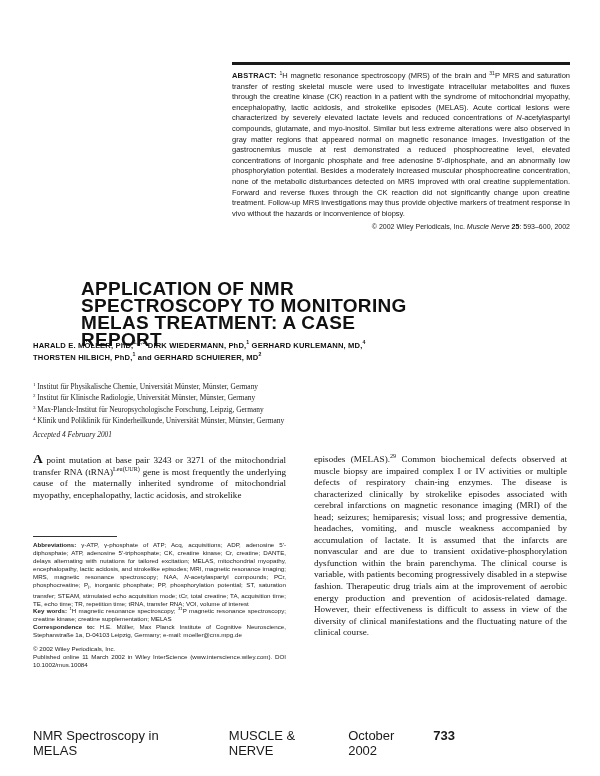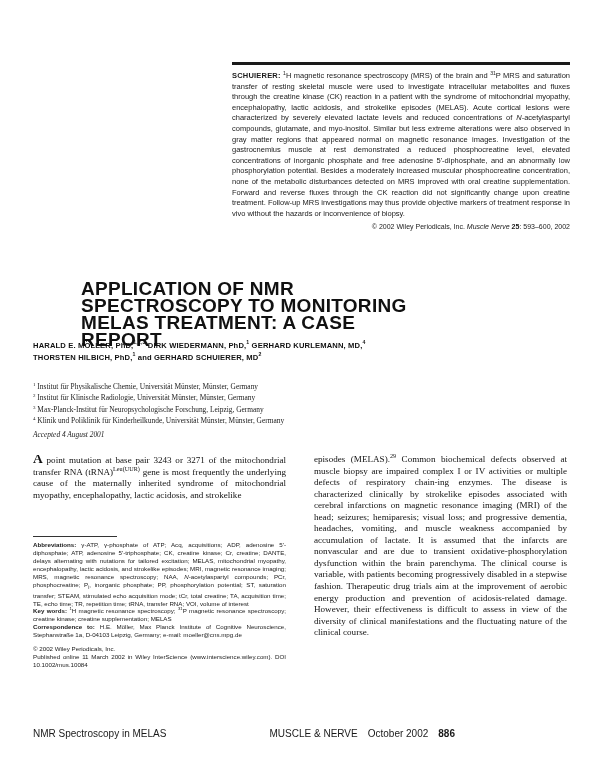--- a/index.html
+++ b/index.html
@@ -149,55 +149,55 @@
   .footnotes p { margin: 0 0 0 0; }
   .footnotes .gap { margin-top: 6px; }
 
   
   .footer {
     position: absolute;
     left: 33px;
     top: 728px;
     width: 422px;
     font-family: "Liberation Sans", "DejaVu Sans", sans-serif;
-    font-size: 10px;
+    font-size: 13px;
     color: #1a1a1a;
     display: flex;
     justify-content: space-between;
     align-items: baseline;
   }
-  .footer-right { display: flex; gap: 10px; align-items: center; margin-left: 29px; }
+  .footer-right { display: flex; gap: 10px; align-items: flex-start; margin-left: 29px; }
   .footer-page { font-weight: bold; }
 </style>
 </head>
 <body>
 
 <div class="page">
 
   <div class="abstract-wrap">
     <div class="abstract-rule"></div>
     <div class="abstract-text">
-      <span class="lead">SCHUIERER:</span>
+      <span class="lead">ABSTRACT:</span>
       <span><sup>1</sup>H magnetic resonance spectroscopy (MRS) of the brain and <sup>31</sup>P MRS and saturation transfer of resting skeletal muscle were used to investigate intracellular metabolites and fluxes through the creatine kinase (CK) reaction in a patient with the syndrome of mitochondrial myopathy, encephalopathy, lactic acidosis, and strokelike episodes (MELAS). Acute cortical lesions were characterized by severely elevated lactate levels and reduced concentrations of <i>N</i>-acetylaspartyl compounds, glutamate, and myo-inositol. Similar but less extreme alterations were also observed in gray matter regions that appeared normal on magnetic resonance images. Investigation of the gastrocnemius muscle at rest demonstrated a reduced phosphocreatine level, elevated concentrations of inorganic phosphate and free adenosine 5'-diphosphate, and an abnormally low phosphorylation potential. Besides a moderately increased muscular phosphocreatine concentration, none of the metabolic disturbances detected on MRS improved with oral creatine supplementation. Forward and reverse fluxes through the CK reaction did not significantly change upon creatine treatment. Follow-up MRS investigations may thus provide objective markers of treatment response in vivo without the hazards or inconvenience of biopsy.</span>
     </div>
     <div class="abstract-copy">© 2002 Wiley Periodicals, Inc. <i>Muscle Nerve</i> <b>25</b>: 593–600, 2002</div>
   </div>
 
   <div class="title">APPLICATION OF NMR SPECTROSCOPY TO MONITORING MELAS TREATMENT: A CASE REPORT</div>
 
   <div class="authors">HARALD E. MÖLLER, PhD,<sup>1,2,3</sup> DIRK WIEDERMANN, PhD,<sup>1</sup> GERHARD KURLEMANN, MD,<sup>4</sup> THORSTEN HILBICH, PhD,<sup>1</sup> and GERHARD SCHUIERER, MD<sup>2</sup></div>
 
   <div class="affils">
     <div><sup>1</sup> Institut für Physikalische Chemie, Universität Münster, Münster, Germany</div>
     <div><sup>2</sup> Institut für Klinische Radiologie, Universität Münster, Münster, Germany</div>
     <div><sup>3</sup> Max-Planck-Institut für Neuropsychologische Forschung, Leipzig, Germany</div>
     <div><sup>4</sup> Klinik und Poliklinik für Kinderheilkunde, Universität Münster, Münster, Germany</div>
   </div>
 
-  <div class="accepted">Accepted 4 August 2001</div>
+  <div class="accepted">Accepted 4 February 2001</div>
 
   <div class="col col-left">
     <div class="dropcap-para"><span class="dropcap">A</span> point mutation at base pair 3243 or 3271 of the mitochondrial transfer RNA (tRNA)<sup>Leu(UUR)</sup> gene is most frequently the underlying cause of the maternally inherited syndrome of mitochondrial myopathy, encephalopathy, lactic acidosis, and strokelike</div>
   </div>
 
   <div class="footnotes">
     <div class="rule"></div>
     <p>
       <span class="bd">Abbreviations:</span>
       <span>γ-ATP, γ-phosphate of ATP; Acq, acquisitions; ADP, adenosine 5'-diphosphate; ATP, adenosine 5'-triphosphate; CK, creatine kinase; Cr, creatine; DANTE, delays alternating with nutations for tailored excitation; MELAS, mitochondrial myopathy, encephalopathy, lactic acidosis, and strokelike episodes; MRI, magnetic resonance imaging; MRS, magnetic resonance spectroscopy; NAA, <i>N</i>-acetylaspartyl compounds; PCr, phosphocreatine; P<sub>i</sub>, inorganic phosphate; PP, phosphorylation potential; ST, saturation transfer; STEAM, stimulated echo acquisition mode; tCr, total creatine; TA, acquisition time; TE, echo time; TR, repetition time; tRNA, transfer RNA; VOI, volume of interest</span>
@@ -216,17 +216,17 @@
 
   <div class="col col-right">
     <div>episodes (MELAS).<sup>29</sup> Common biochemical defects observed at muscle biopsy are impaired complex I or IV activities or multiple defects of respiratory chain-ing enzymes. The disease is characterized clinically by strokelike episodes associated with cerebral infarctions on magnetic resonance imaging (MRI) of the head; seizures; hemiparesis; visual loss; and progressive dementia, headaches, vomiting, and muscle weakness accompanied by accumulation of lactate. It is assumed that the infarcts are nonvascular and are due to transient oxidative-phosphorylation dysfunction within the brain parenchyma. The clinical course is variable, with patients becoming progressively disabled in a stepwise fashion. Therapeutic drug trials aim at the improvement of aerobic energy production and prevention of acidosis-related damage. However, their effectiveness is difficult to assess in view of the diversity of clinical manifestations and the fluctuating nature of the clinical course.</div>
   </div>
 
   <div class="footer">
     <span>NMR Spectroscopy in MELAS</span>
     <span class="footer-right">
       <span>MUSCLE &amp; NERVE</span>
       <span>October 2002</span>
-      <span class="footer-page">886</span>
+      <span class="footer-page">733</span>
     </span>
   </div>
 
 </div>
 
 </body></html>

